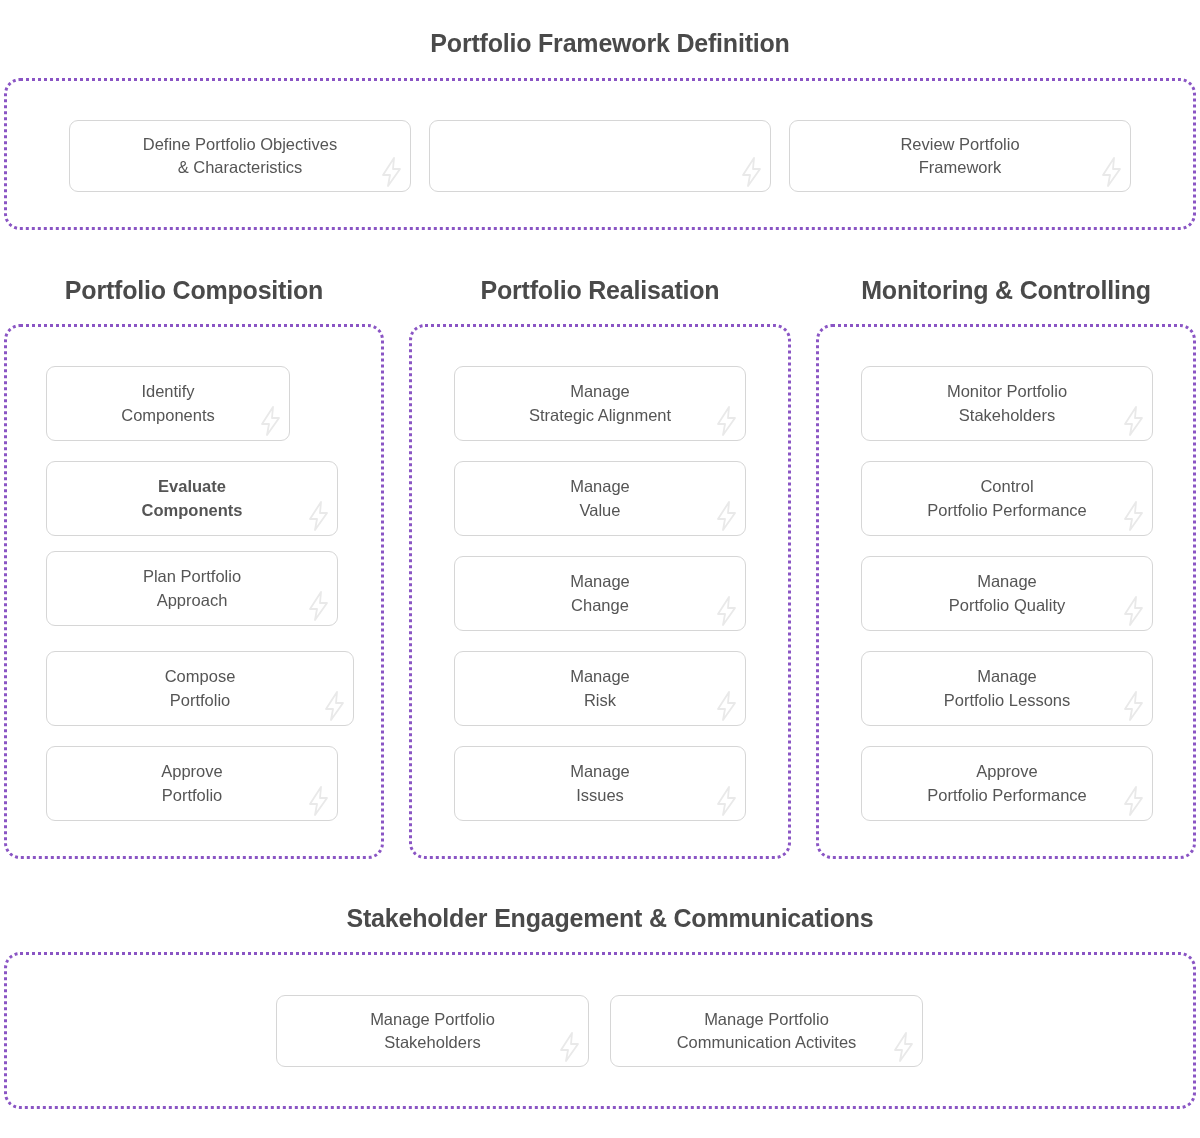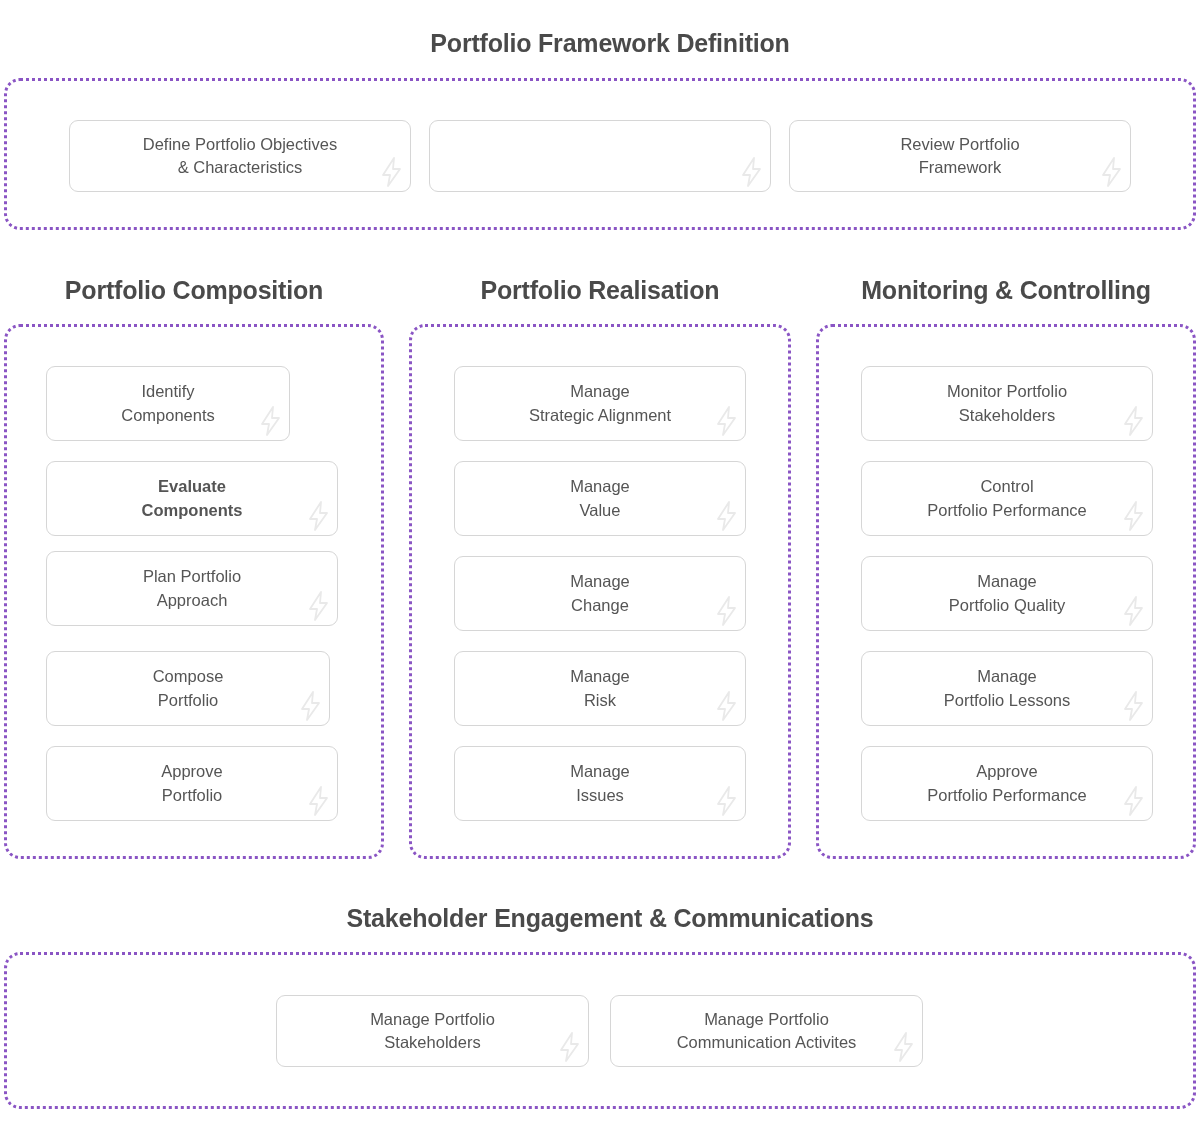--- a/index.html
+++ b/index.html
@@ -165,21 +165,21 @@
       <span>Plan Portfolio</span><br>
       <span>Approach</span>
     </div>
     <span class="bolt-icon">
       <svg viewBox="0 0 30 36" fill="none" xmlns="http://www.w3.org/2000/svg">
         <path d="M17 4 L6 21 L13 21 L11 32 L23 15 L16 15 Z" stroke="#e9e9e9" stroke-width="1.8" stroke-linejoin="round" fill="none"></path>
       </svg>
     </span>
   </div>
 
-  <div class="card" style="left:46px; top:651px; width:284px; height:75px;">
+  <div class="card" style="left:46px; top:651px; width:308px; height:75px;">
     <div class="label">
       <span>Compose</span><br>
       <span>Portfolio</span>
     </div>
     <span class="bolt-icon">
       <svg viewBox="0 0 30 36" fill="none" xmlns="http://www.w3.org/2000/svg">
         <path d="M17 4 L6 21 L13 21 L11 32 L23 15 L16 15 Z" stroke="#e9e9e9" stroke-width="1.8" stroke-linejoin="round" fill="none"></path>
       </svg>
     </span>
   </div>

